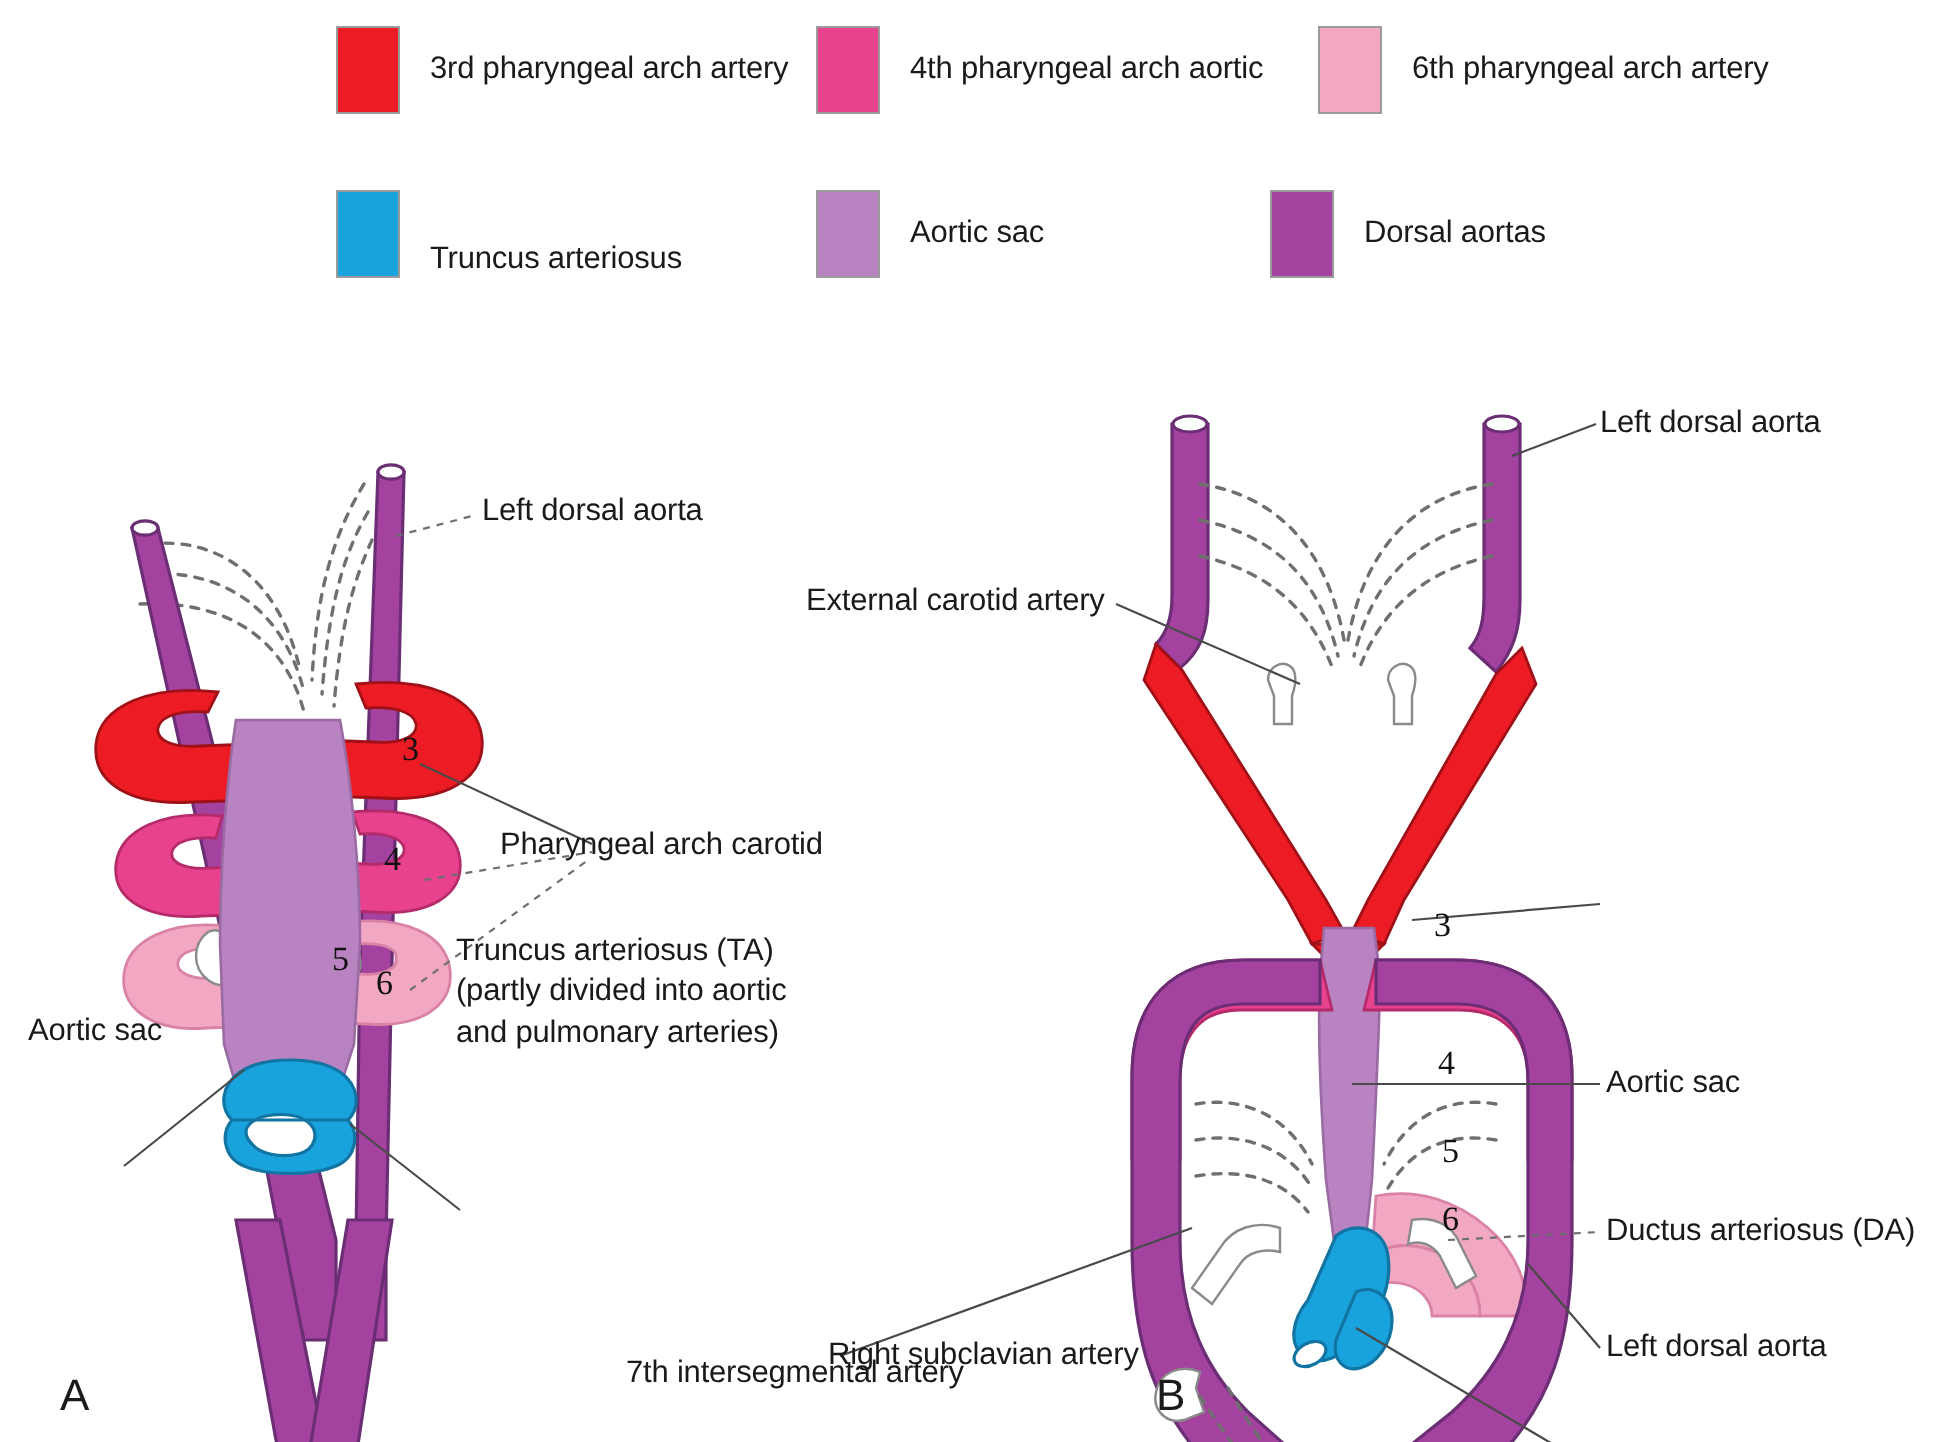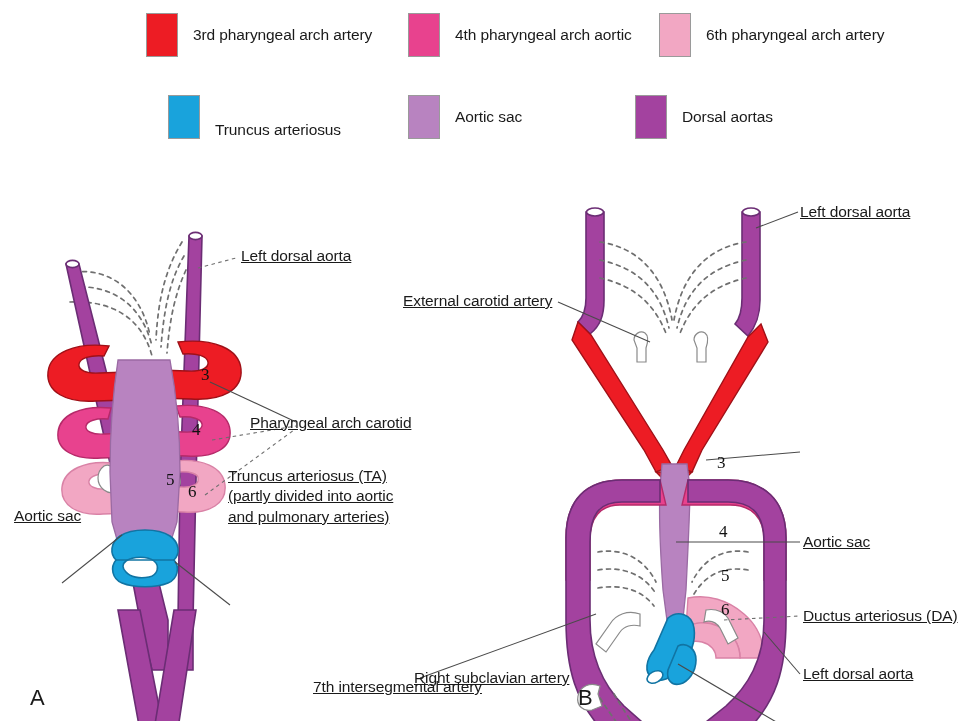--- a/index.html
+++ b/index.html
@@ -37,21 +37,21 @@
   }
   .legend-label {
     margin-left: 15px;
     font-size: 15.5px;
     color: #1a1a1a;
     white-space: nowrap;
     letter-spacing: -0.1px;
   }
 
   
-  .lg-0 { left: 146px; top: 13px; text-align: center; }
+  .lg-0 { left: 168px; top: 13px; text-align: center; }
   .lg-1 { left: 408px; top: 13px; }
   .lg-2 { left: 659px; top: 13px; justify-content: center; }
   .lg-3 { left: 168px; top: 95px; align-items: flex-end; }
   .lg-4 { left: 408px; top: 95px; }
   .lg-5 { left: 635px; top: 95px; }
 
   
   #figures {
     position: absolute;
     left: 0; top: 150px;
@@ -60,21 +60,20 @@
   }
   #figures svg { display: block; }
 
   .lbl {
     position: absolute;
     font-size: 15.5px;
     color: #1a1a1a;
     white-space: nowrap;
     letter-spacing: -0.1px;
     line-height: 1.32;
-    text-decoration: underline;
   }
   .lbl.multi { white-space: normal; width: 175px; }
   .panel-letter {
     position: absolute;
     font-size: 22px;
     color: #1a1a1a;
   }
   .num {
     position: absolute;
     font-size: 17px;

